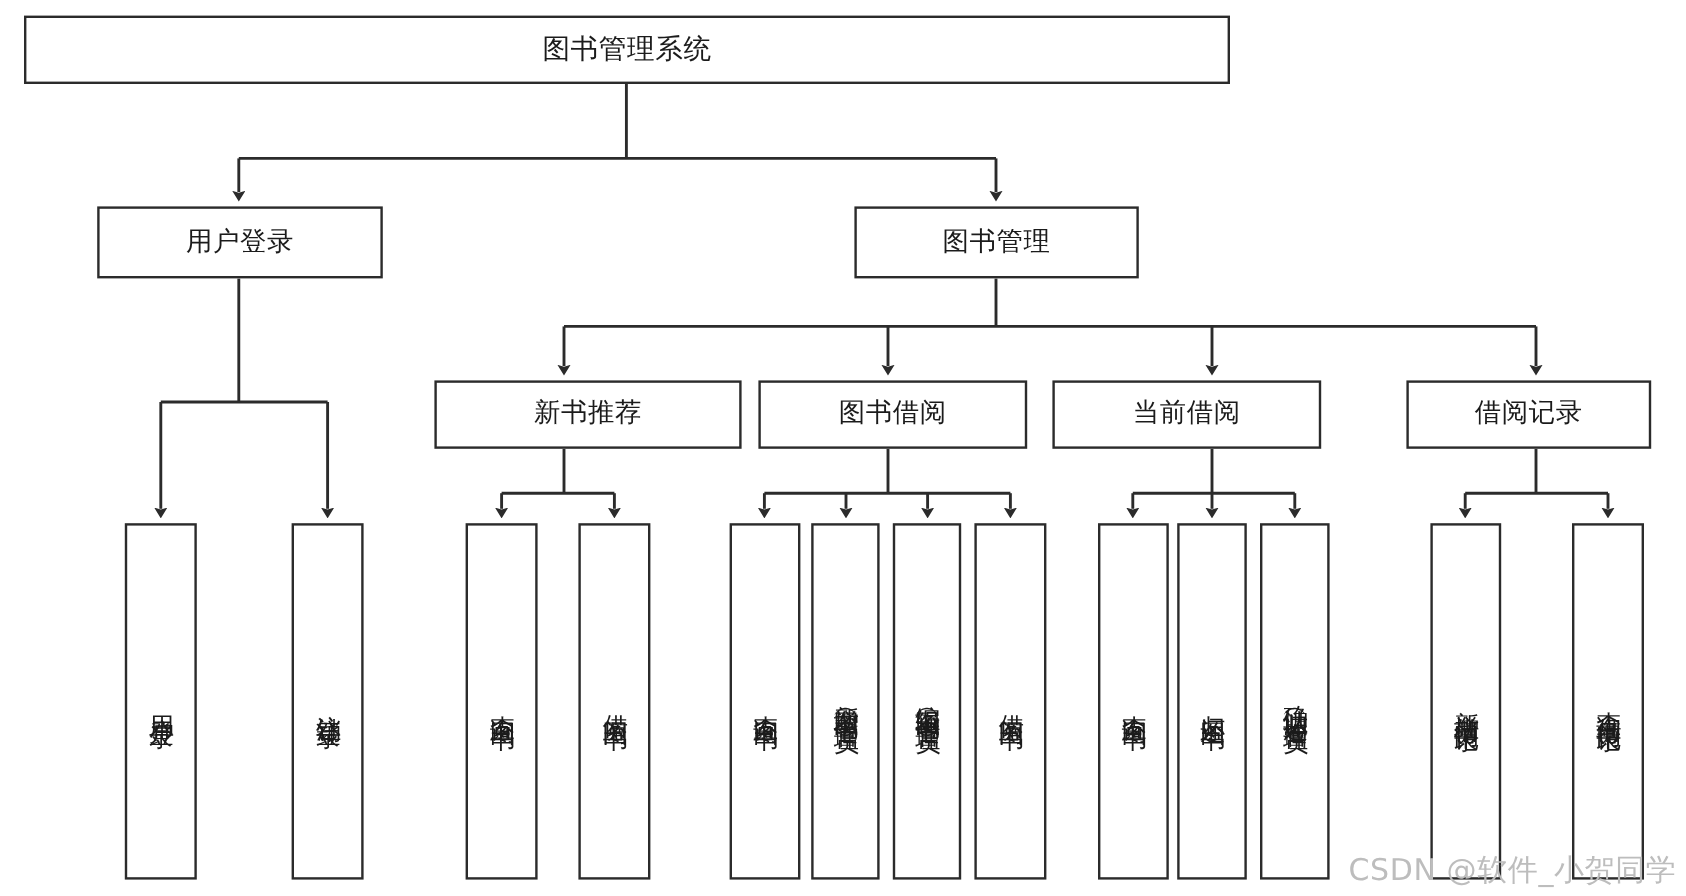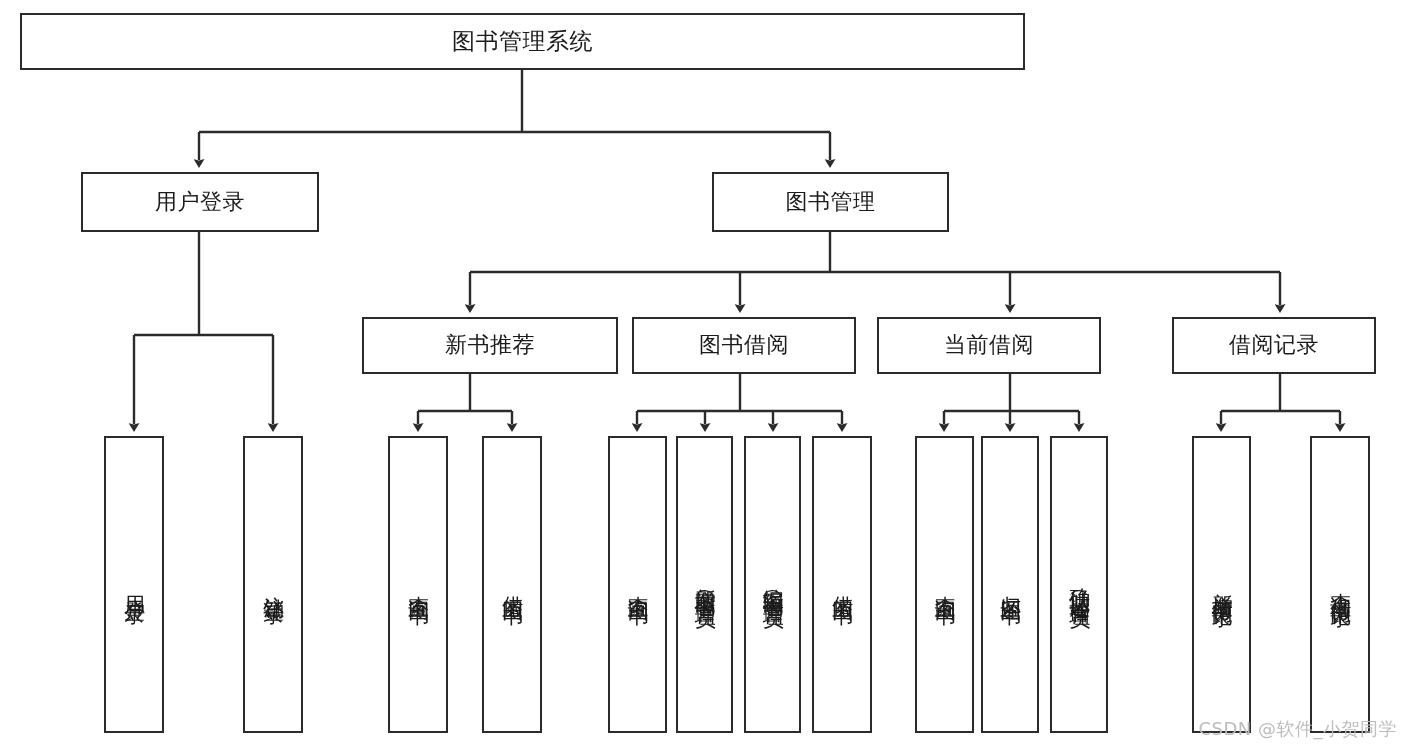--- a/index.html
+++ b/index.html
@@ -52,21 +52,21 @@
     font-size: 21px;
   }
   .node-box.level1 .node-label { font-size: 23px; }
   .node-box.level2 .node-label { font-size: 22px; }
   .node-box.level3 .node-label { font-size: 22px; }
   .watermark {
     position: absolute;
     right: 8px;
     bottom: 6px;
     color: #bdbdbd;
-    font-size: 18px;
+    font-size: 25px;
     letter-spacing: 0.5px;
     white-space: nowrap;
     user-select: none;
   }
 </style>
 </head>
 <body>
 
 <div id="diagram-root">
 

